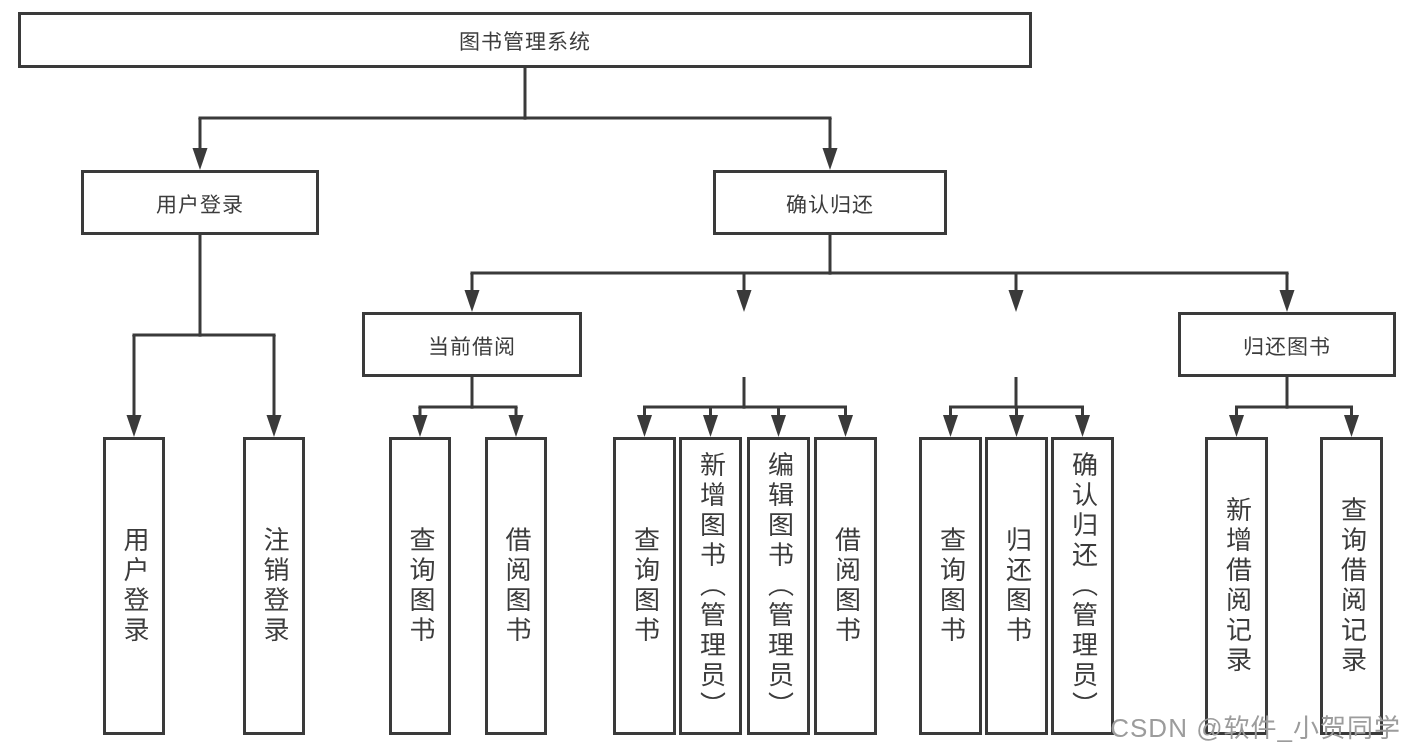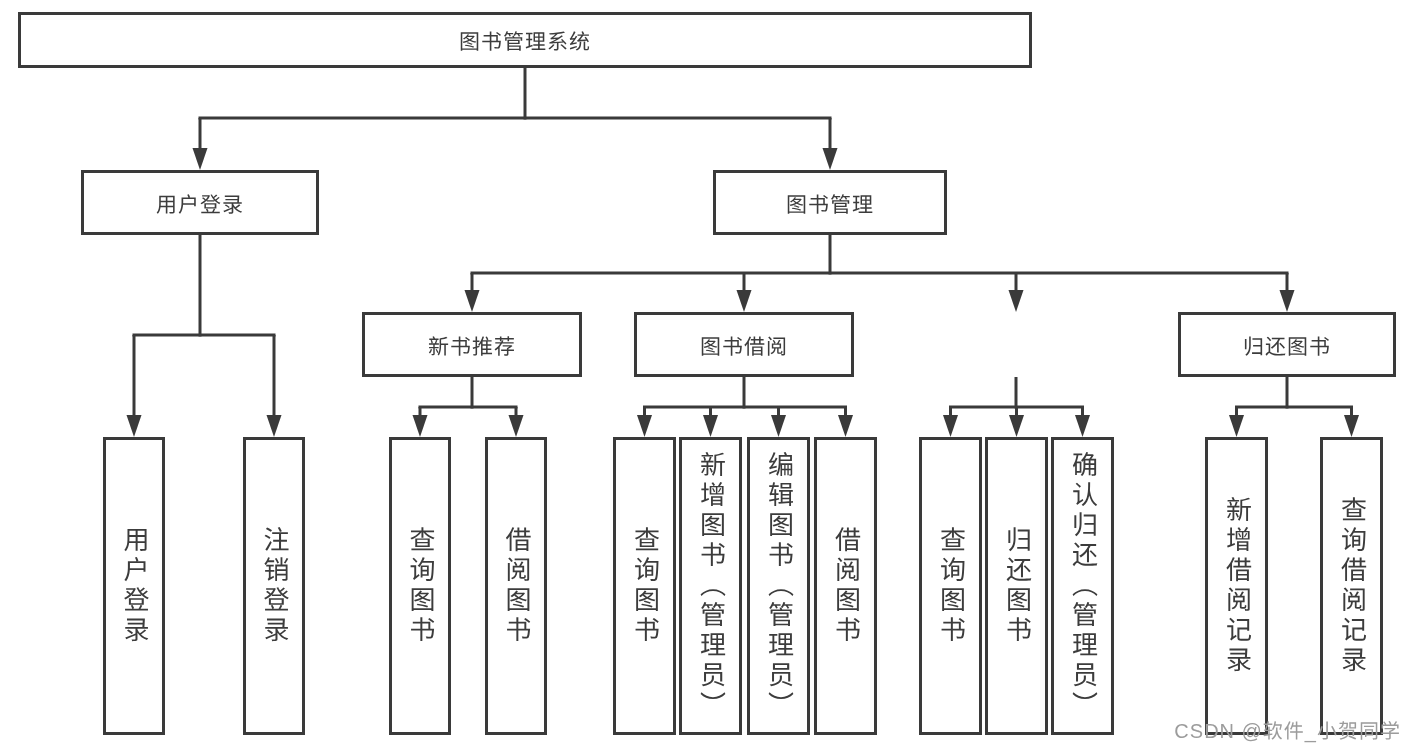--- a/index.html
+++ b/index.html
@@ -38,21 +38,21 @@
     font-size: 26px;
     letter-spacing: 4px;
     line-height: 1.0;
     white-space: nowrap;
   }
   .watermark {
     position: absolute;
     right: 4px;
     bottom: 3px;
     z-index: 3;
-    font-size: 20px;
+    font-size: 26px;
     color: #9c9c9c;
     letter-spacing: 1px;
     white-space: nowrap;
   }
 </style>
 </head>
 <body>
 
 <div class="canvas">
 
@@ -133,28 +133,25 @@
   </svg>
 
   <div class="node hbox root-box">
     <span>图书管理系统</span>
   </div>
 
   <div class="node hbox lvl2" style="left:81px;width:238px">
     <span>用户登录</span>
   </div>
   <div class="node hbox lvl2" style="left:713px;width:234px">
-    <span>图书管理</span>
+    <span>确认归还</span>
   </div>
 
   <div class="node hbox lvl3" style="left:362px;width:220px">
-    <span>新书推荐</span>
-  </div>
-  <div class="node hbox lvl3" style="left:634px;width:220px">
-    <span>图书借阅</span>
+    <span>当前借阅</span>
   </div>
   <div class="node hbox lvl3" style="left:1178px;width:218px">
     <span>归还图书</span>
   </div>
 
   <div class="node leaf" style="left:103px;width:62px">
     <span class="vtext">用户登录</span>
   </div>
   <div class="node leaf" style="left:243px;width:62px">
     <span class="vtext">注销登录</span>

